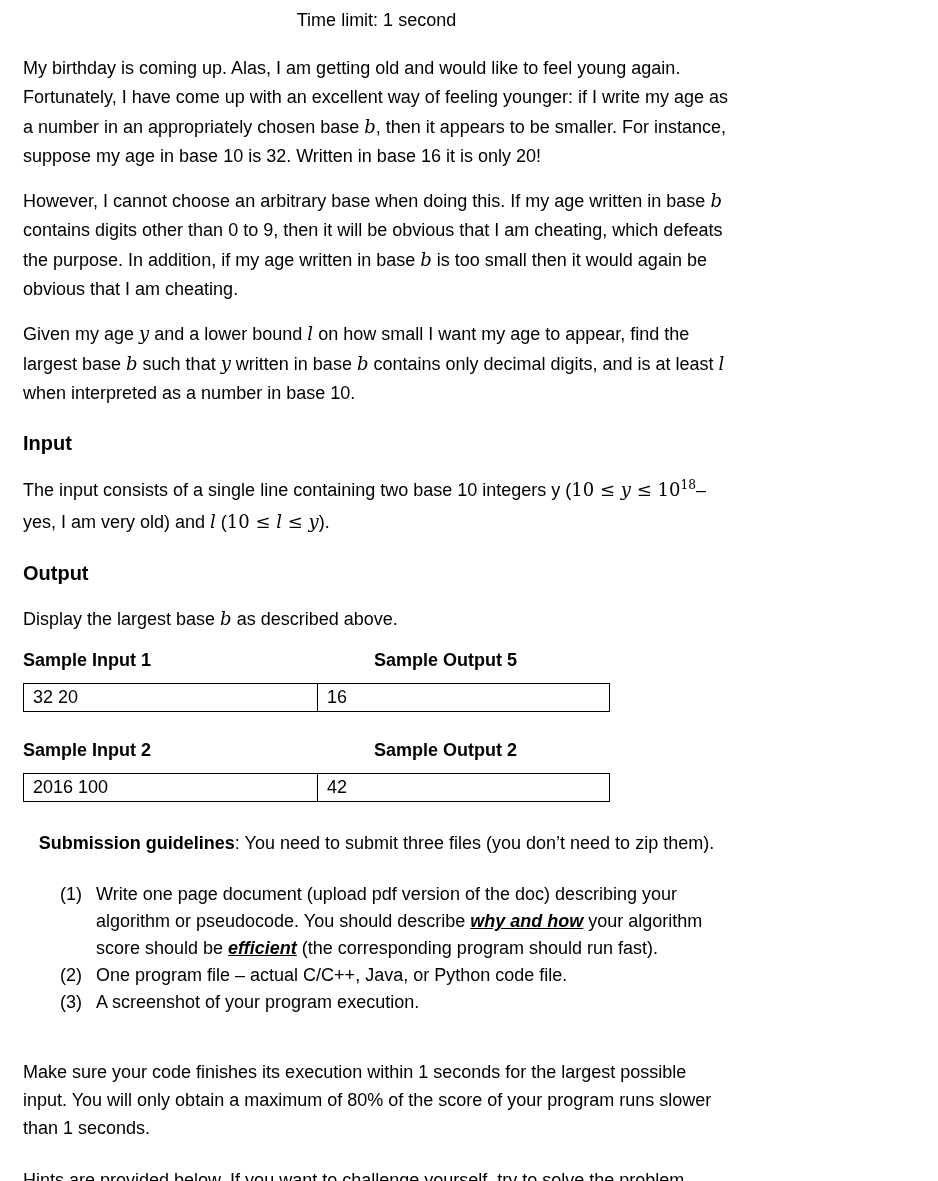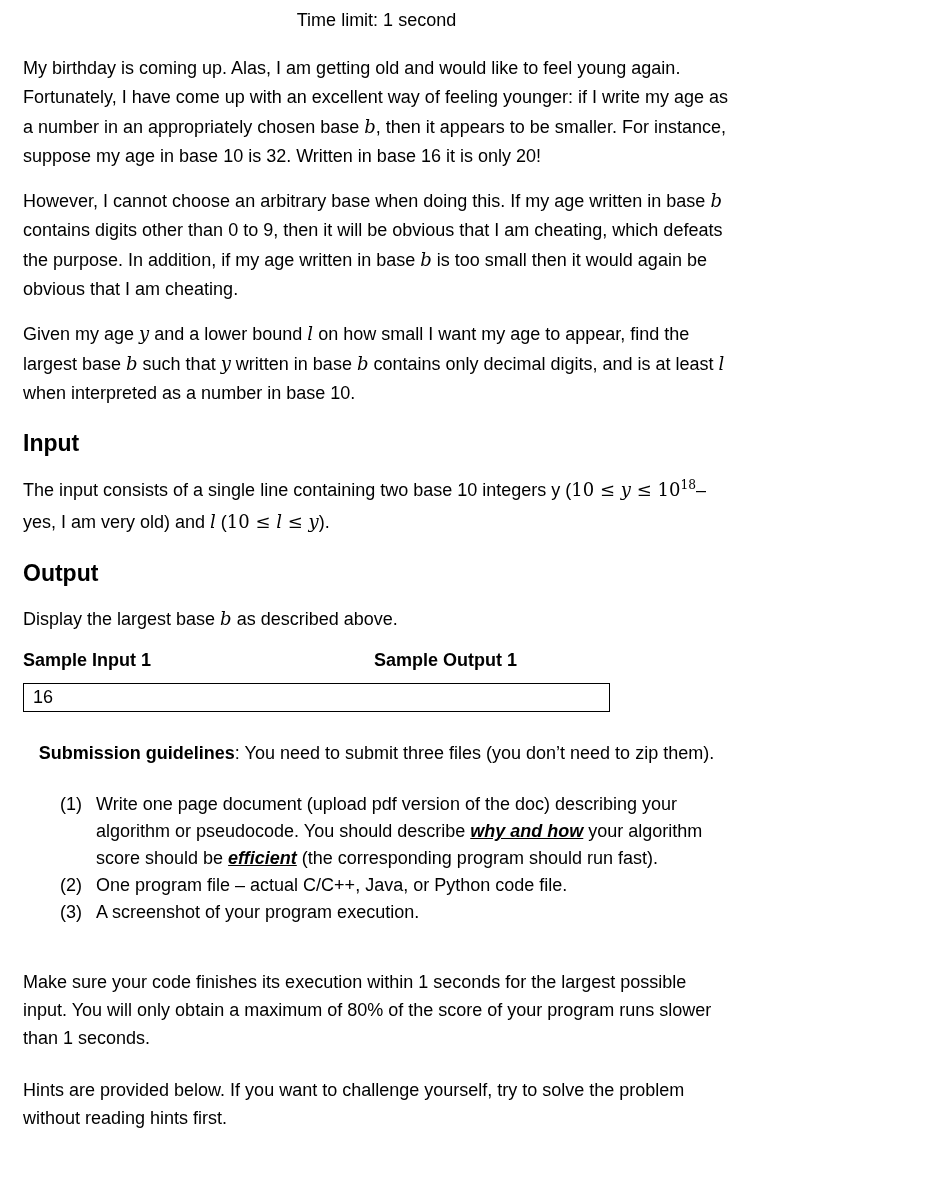--- a/index.html
+++ b/index.html
@@ -23,21 +23,21 @@
     margin-bottom: 22px;
   }
   p.body-p {
     line-height: 29px;
     margin-bottom: 15px;
   }
   p.math-p {
     line-height: 31px;
   }
   h2.sec-heading {
-    font-size: 23px;
+    font-size: 20px;
     font-weight: bold;
     line-height: 28px;
     margin: 21px 0 17px 0;
   }
   .math {
     font-family: "DejaVu Serif", serif;
     font-style: italic;
   }
   .mathn {
     font-family: "DejaVu Serif", serif;
@@ -116,27 +116,38 @@
 
   <h2 class="sec-heading">Input</h2>
   <p class="body-p math-p"><span>The input consists of a single line containing two base 10 integers y (</span><span class="mathn">10 ≤ </span><span class="math">y</span><span class="mathn"> ≤ 10</span><span class="mathn sup">18</span><span>– yes, I am very old) and </span><span class="math">l</span><span> (</span><span class="mathn">10 ≤ </span><span class="math">l</span><span class="mathn"> ≤ </span><span class="math">y</span><span>).</span></p>
 
   <h2 class="sec-heading">Output</h2>
   <p class="body-p"><span>Display the largest base </span><span class="math">b</span><span> as described above.</span></p>
 
   <div class="sample-block">
     <div class="sample-labels">
       <div class="lbl1">Sample Input 1</div>
-      <div class="lbl2">Sample Output 1</div>
+      <div class="lbl2">Sample Output 5</div>
     </div>
     <div class="sample-table">
+      <div class="cell in">32 20</div>
       <div class="cell out">16</div>
     </div>
   </div>
 
+  <div class="sample-block">
+    <div class="sample-labels">
+      <div class="lbl1">Sample Input 2</div>
+      <div class="lbl2">Sample Output 2</div>
+    </div>
+    <div class="sample-table">
+      <div class="cell in">2016 100</div>
+      <div class="cell out">42</div>
+    </div>
+  </div>
 
   <p class="guidelines-p"><span class="b">Submission guidelines</span><span>: You need to submit three files (you don’t need to zip them).</span></p>
 
   <div class="olist">
     <div class="olist-item">
       <div class="marker">(1)</div>
       <div class="item-text"><span>Write one page document (upload pdf version of the doc) describing your algorithm or pseudocode. You should describe </span><span class="biu">why and how</span><span> your algorithm score should be </span><span class="biu">efficient</span><span> (the corresponding program should run fast).</span></div>
     </div>
     <div class="olist-item">
       <div class="marker">(2)</div>

